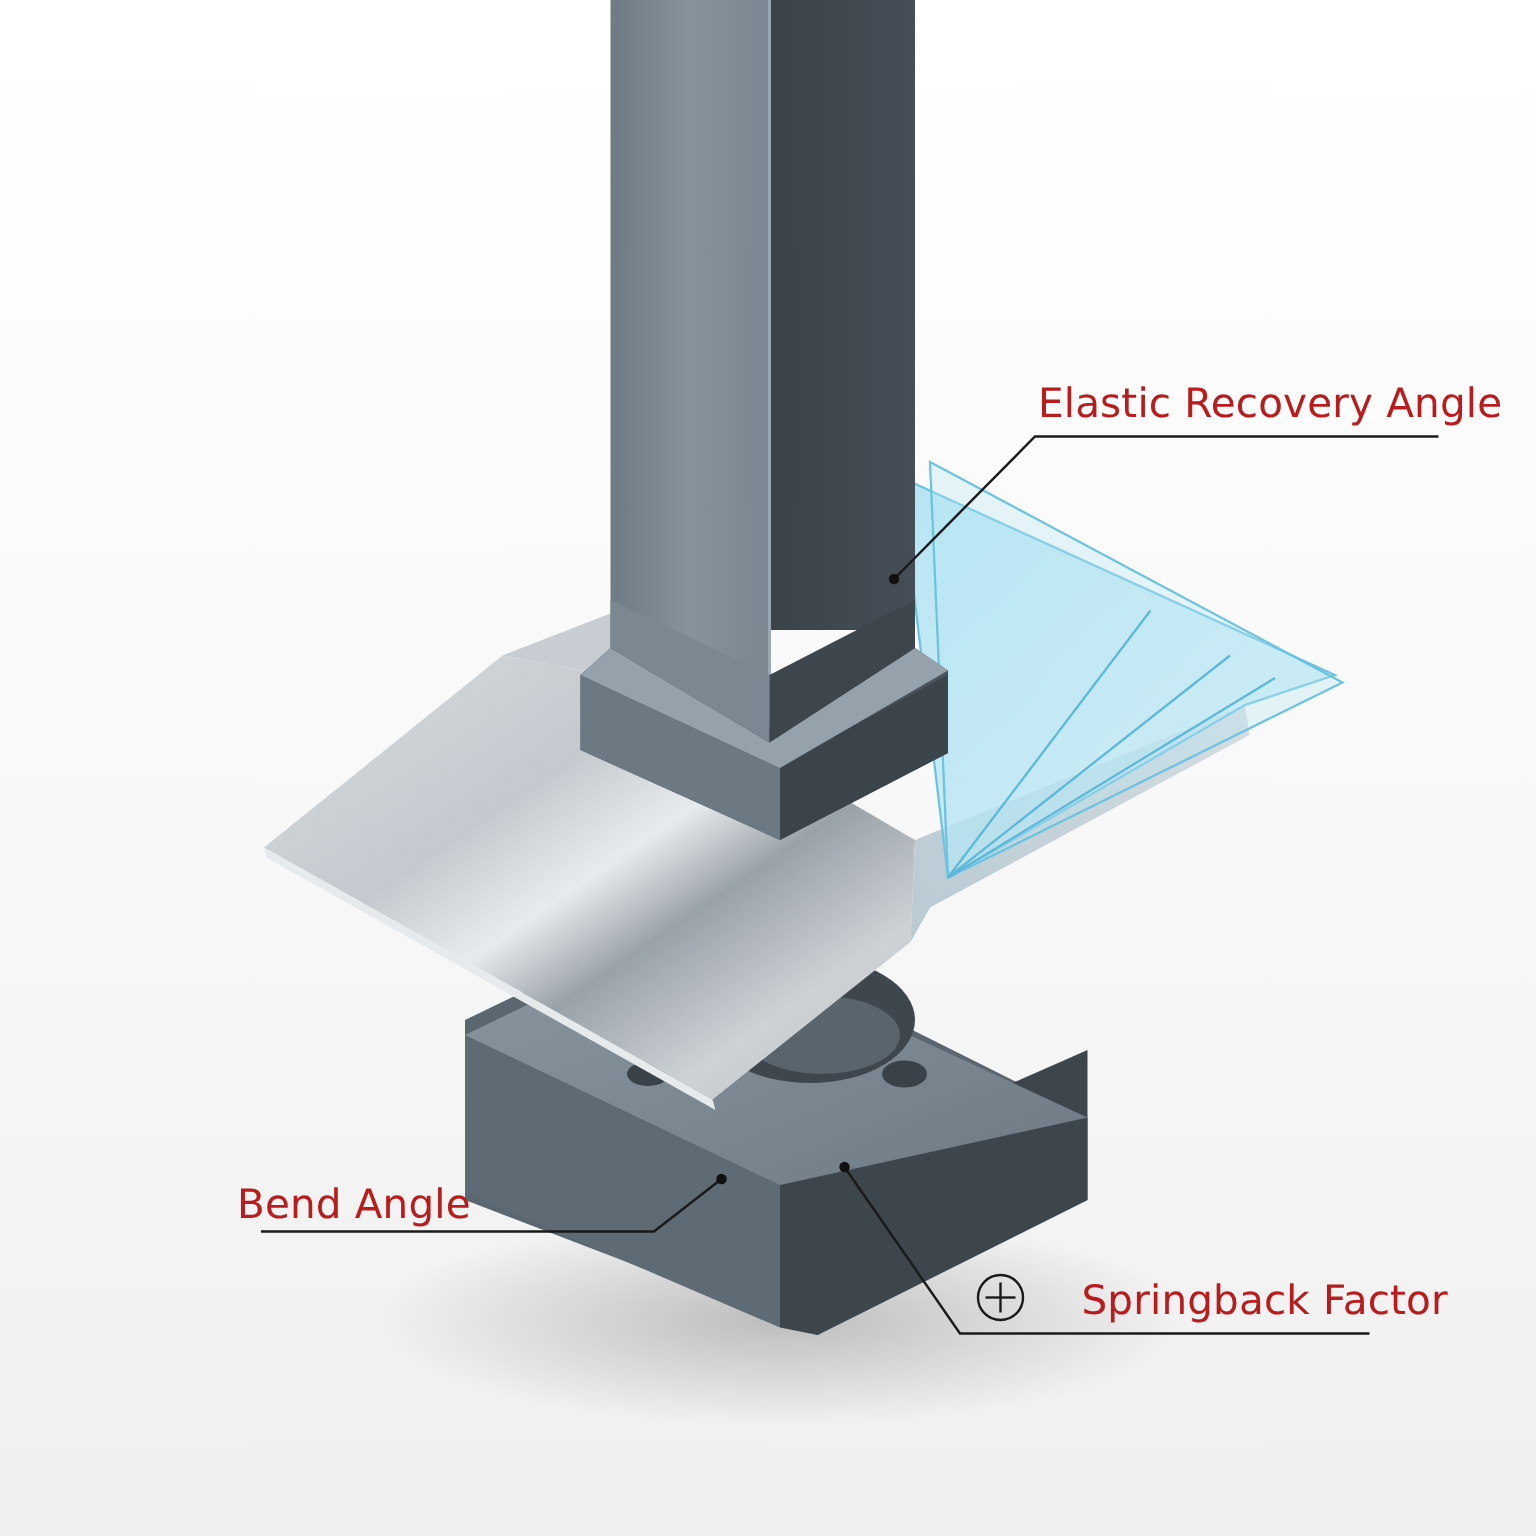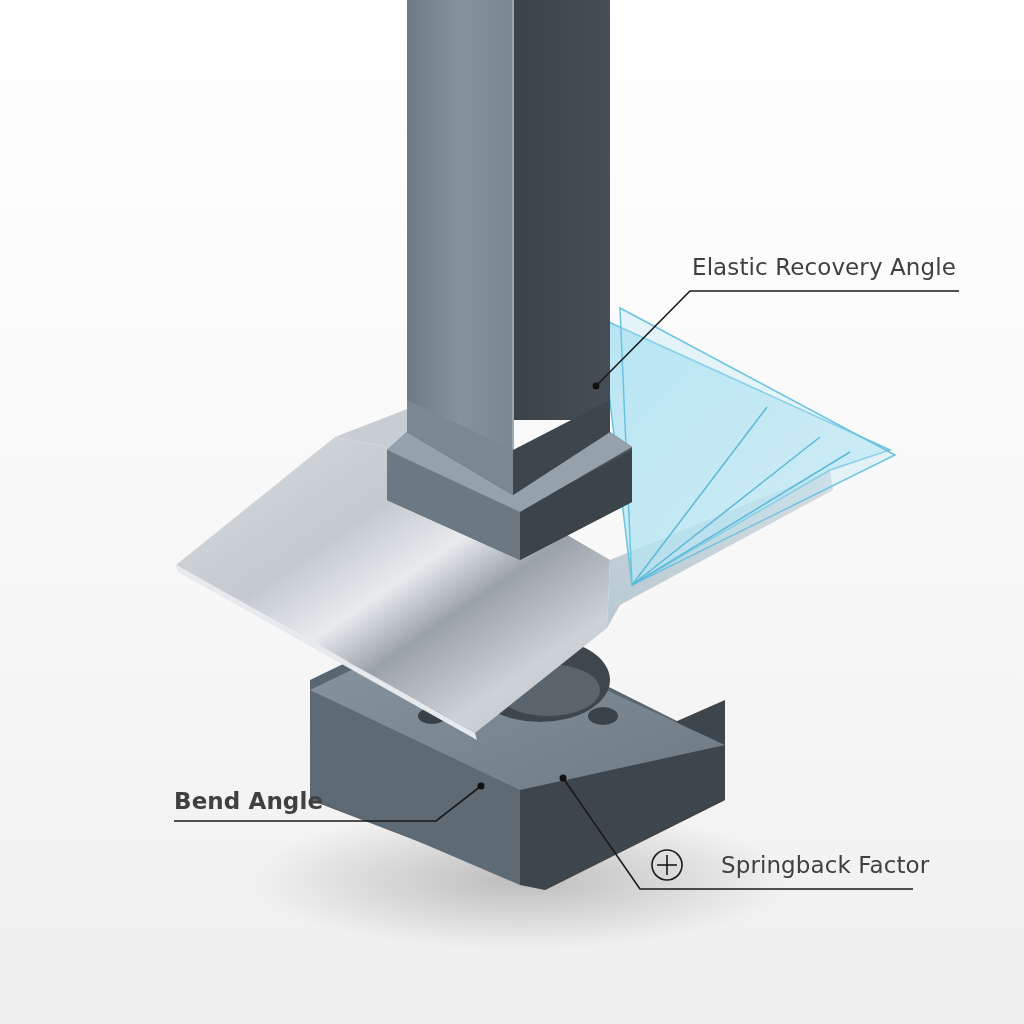--- a/index.html
+++ b/index.html
@@ -5,28 +5,28 @@
   html, body { margin: 0; padding: 0; }
   body {
     width: 1024px; height: 1024px; overflow: hidden;
     background: #ffffff;
     font-family: "DejaVu Sans", "Liberation Sans", sans-serif;
   }
   #stage { position: relative; width: 1024px; height: 1024px; }
   #stage svg { position: absolute; left: 0; top: 0; }
   .label {
     position: absolute;
-    color: #404040;
-    font-size: 23px;
+    color: #b91c1c;
+    font-size: 27px;
     letter-spacing: 0.1px;
     white-space: nowrap;
     line-height: 1;
   }
   #label-elastic { left: 692px; top: 256px; }
-  #label-bend { left: 174px; top: 790px; font-weight: bold; }
+  #label-bend { left: 158px; top: 790px; }
   #label-springback { left: 721px; top: 854px; }
 </style>
 </head>
 <body>
 
 <div id="stage">
   <svg width="1024" height="1024" viewBox="0 0 1024 1024">
     <defs>
       <linearGradient id="bgGrad" x1="0" y1="0" x2="0" y2="1">
         <stop offset="0" stop-color="#ffffff"></stop>

